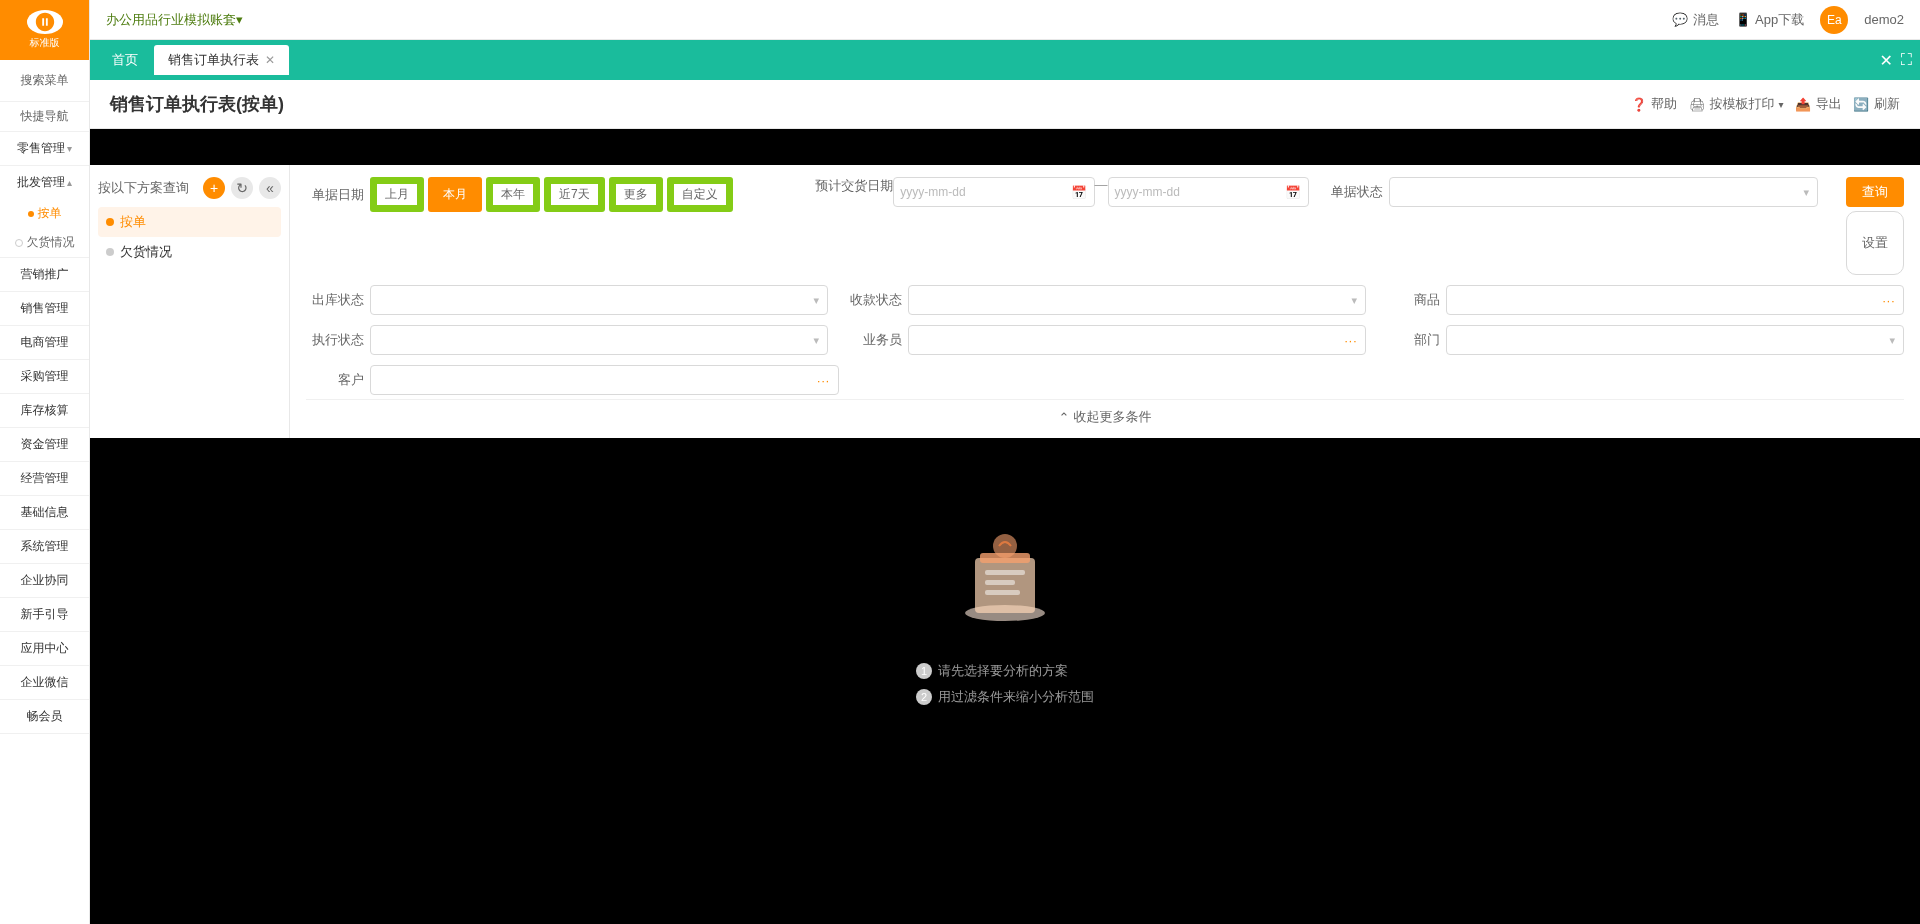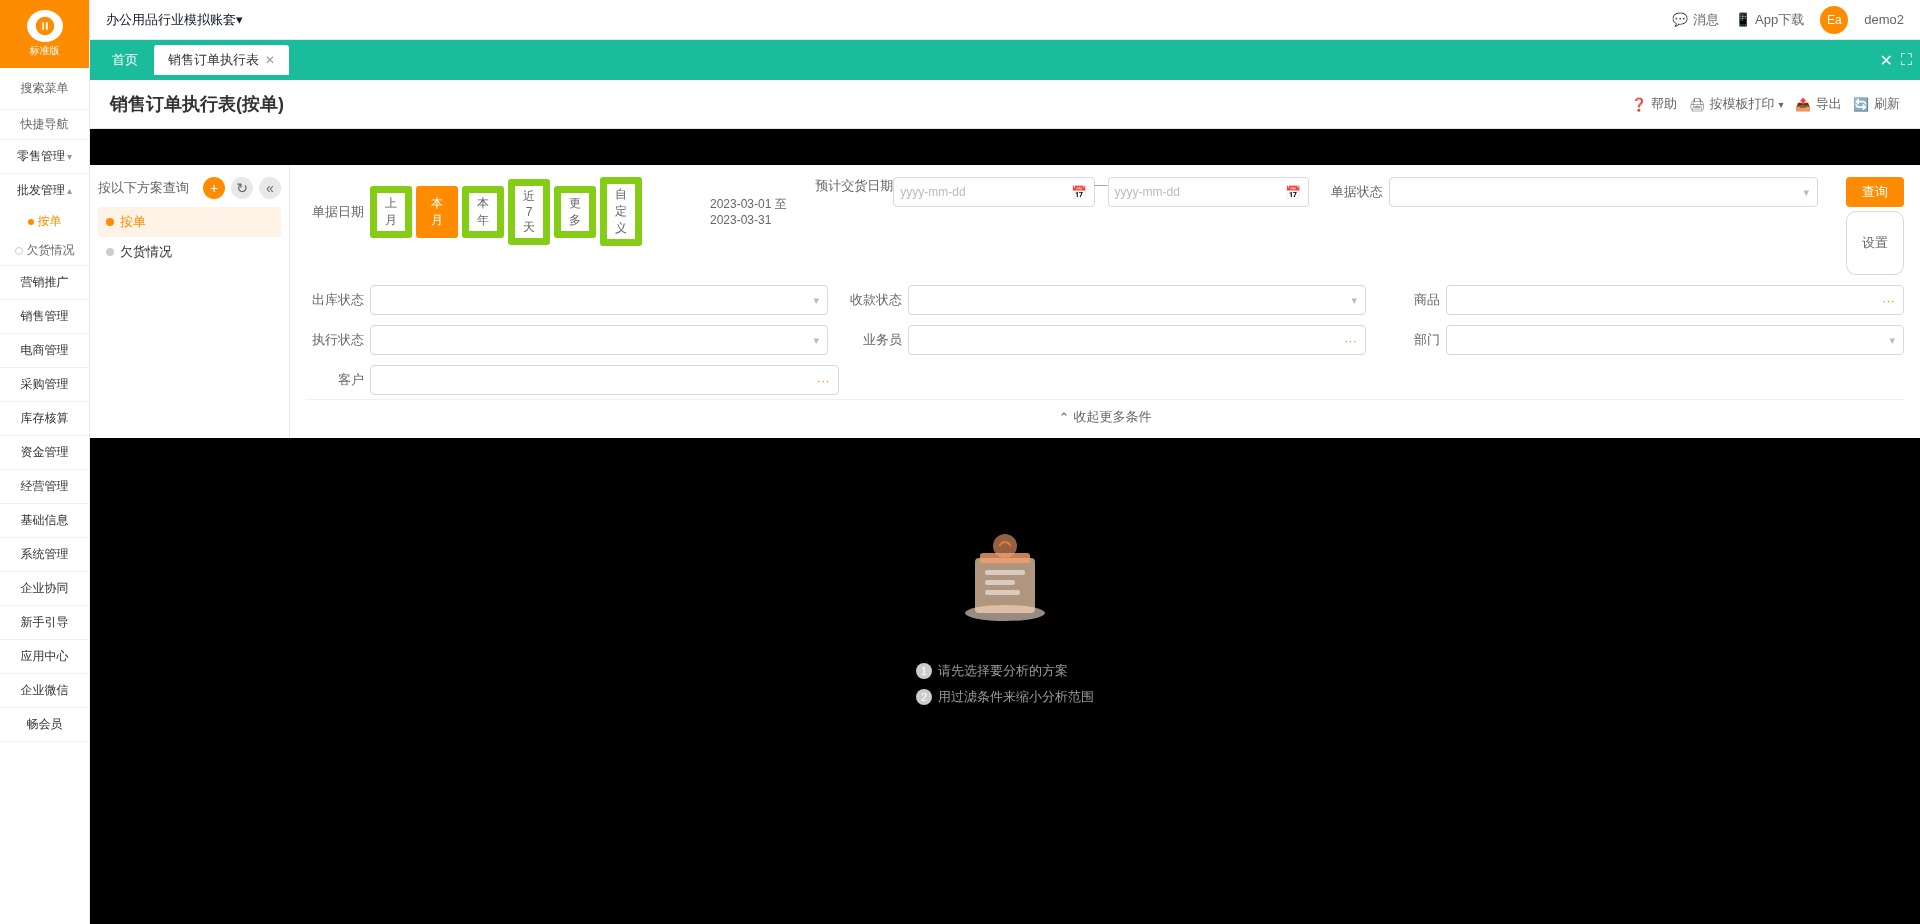--- a/index.html
+++ b/index.html
@@ -1,20 +1,20 @@
 <!DOCTYPE html>
 <html><head>
   <meta charset="utf-8">
   <style>
     * { box-sizing: border-box; margin: 0; padding: 0; }
     body { font-family: "Microsoft YaHei", "PingFang SC", sans-serif; font-size: 13px; background: #f5f5f5; color: #333; display: flex; height: 100vh; overflow: hidden; }
 
     
     .sidebar { width: 90px; background: #fff; display: flex; flex-direction: column; border-right: 1px solid #e8e8e8; flex-shrink: 0; }
-    .sidebar-logo { background: #ff8c00; padding: 10px; display: flex; flex-direction: column; align-items: center; justify-content: center; height: 68px; }
+    .sidebar-logo { background: #ff8c00; padding: 10px; display: flex; flex-direction: column; align-items: center; justify-content: center; height: 60px; }
     .sidebar-logo-icon { width: 36px; height: 36px; background: #fff; border-radius: 50%; display: flex; align-items: center; justify-content: center; }
     .sidebar-logo-icon svg { width: 22px; height: 22px; }
     .sidebar-logo-text { color: #fff; font-size: 10px; margin-top: 2px; }
     .sidebar-search { padding: 8px 10px; border-bottom: 1px solid #f0f0f0; }
     .sidebar-search-label { text-align: center; font-size: 12px; color: #666; cursor: pointer; padding: 4px 0; }
     .sidebar-quick { text-align: center; font-size: 12px; color: #666; padding: 6px 0; border-bottom: 1px solid #f0f0f0; cursor: pointer; }
     .sidebar-nav { flex: 1; overflow-y: auto; }
     .sidebar-group { border-bottom: 1px solid #f0f0f0; }
     .sidebar-group-title { display: flex; align-items: center; justify-content: center; padding: 8px 4px; font-size: 12px; color: #333; cursor: pointer; position: relative; }
     .sidebar-group-title.has-arrow::after { content: "▾"; font-size: 10px; margin-left: 2px; color: #999; }
@@ -22,21 +22,21 @@
     .sidebar-sub-item { text-align: center; font-size: 12px; padding: 6px 4px; color: #666; cursor: pointer; display: flex; align-items: center; justify-content: center; gap: 4px; }
     .sidebar-sub-item.active { color: #ff8c00; }
     .sidebar-sub-item .dot { width: 6px; height: 6px; border-radius: 50%; background: #ff8c00; display: inline-block; }
     .sidebar-bottom-item { text-align: center; font-size: 12px; color: #333; padding: 8px 4px; cursor: pointer; border-bottom: 1px solid #f0f0f0; }
 
     
     .main { flex: 1; display: flex; flex-direction: column; overflow: hidden; }
 
     
     .topbar { height: 40px; background: #fff; border-bottom: 1px solid #e8e8e8; display: flex; align-items: center; padding: 0 16px; justify-content: space-between; flex-shrink: 0; }
-    .topbar-left { display: flex; align-items: center; gap: 0; font-size: 13px; color: #0f172a; }
+    .topbar-left { display: flex; align-items: center; gap: 0; font-size: 13px; color: #4d7c0f; }
     .topbar-right { display: flex; align-items: center; gap: 16px; font-size: 13px; color: #666; }
     .topbar-right-item { display: flex; align-items: center; gap: 4px; cursor: pointer; }
     .topbar-avatar { width: 28px; height: 28px; border-radius: 50%; background: #ff8c00; display: flex; align-items: center; justify-content: center; color: #fff; font-size: 12px; overflow: hidden; }
 
     
     .tabbar { height: 40px; background: #1abc9c; display: flex; align-items: center; padding: 0 8px; gap: 2px; flex-shrink: 0; }
     .tab { padding: 6px 14px; font-size: 13px; cursor: pointer; border-radius: 3px 3px 0 0; display: flex; align-items: center; gap: 6px; }
     .tab.home { color: #fff; background: transparent; }
     .tab.active { background: #fff; color: #333; }
     .tab-close { font-size: 12px; color: #999; cursor: pointer; }
@@ -275,23 +275,20 @@
                 <span class="fp-label">单据日期</span>
                 <div style="display:flex; gap:4px; align-items:center;">
                   <button class="date-btn">上月</button>
                   <button class="date-btn active">本月</button>
                   <button class="date-btn">本年</button>
                   <button class="date-btn">近7天</button>
                   <button class="date-btn">更多</button>
                   <button class="date-btn">自定义</button>
                 </div>
               </div>
-              <div style="display:flex; align-items:center; gap:6px; padding-left:64px;">
-                <span style="font-size:12px; color:#666;">2023-03-01 至 2023-03-31</span>
-              </div>
             </div>
 
             <div style="flex:1; display:flex; align-items:flex-start; gap:0;">
               <span class="fp-label">预计交货日期</span>
               <div class="date-input-box" style="flex:1;">
                 <span class="ph">yyyy-mm-dd</span>
                 <span style="color:#bbb; font-size:13px;">📅</span>
               </div>
               <span class="date-sep">—</span>
               <div class="date-input-box" style="flex:1;">

